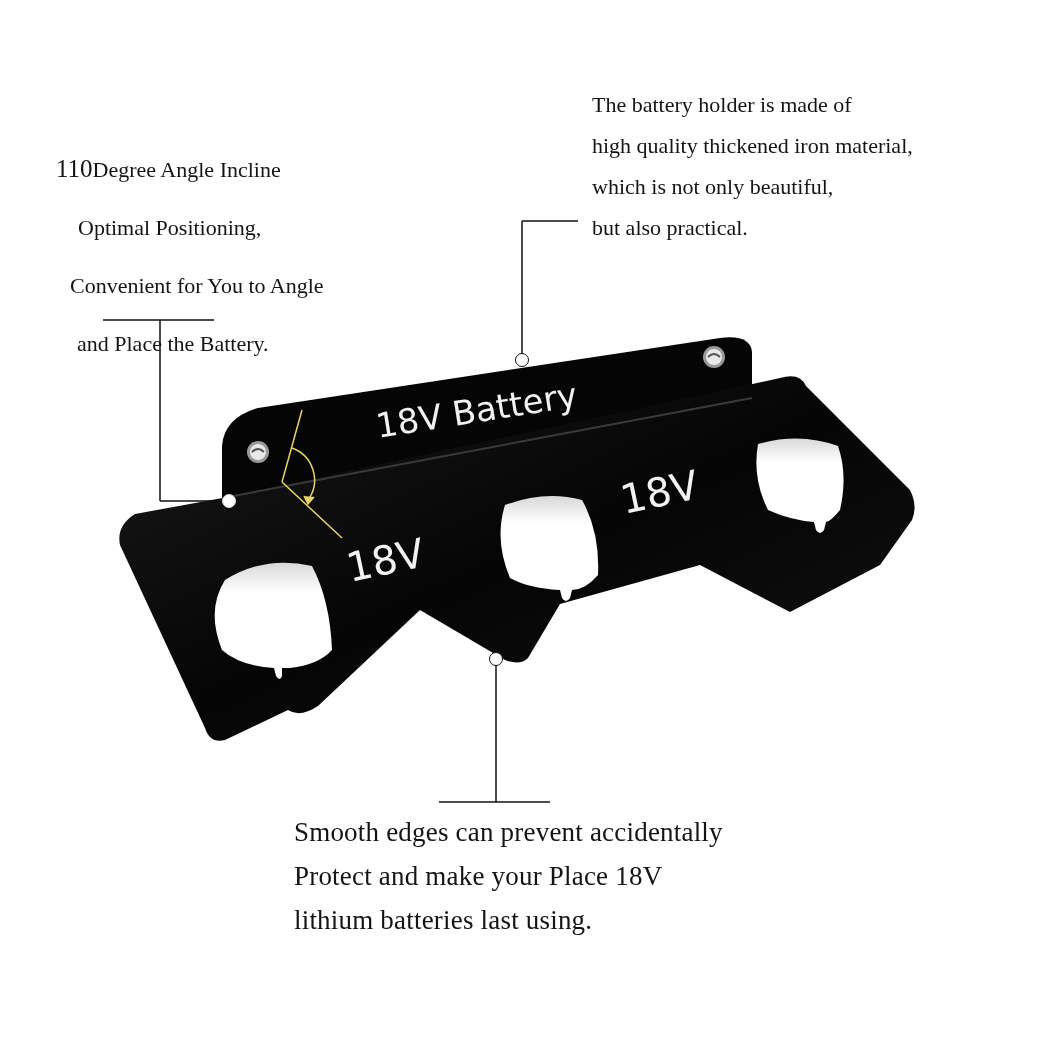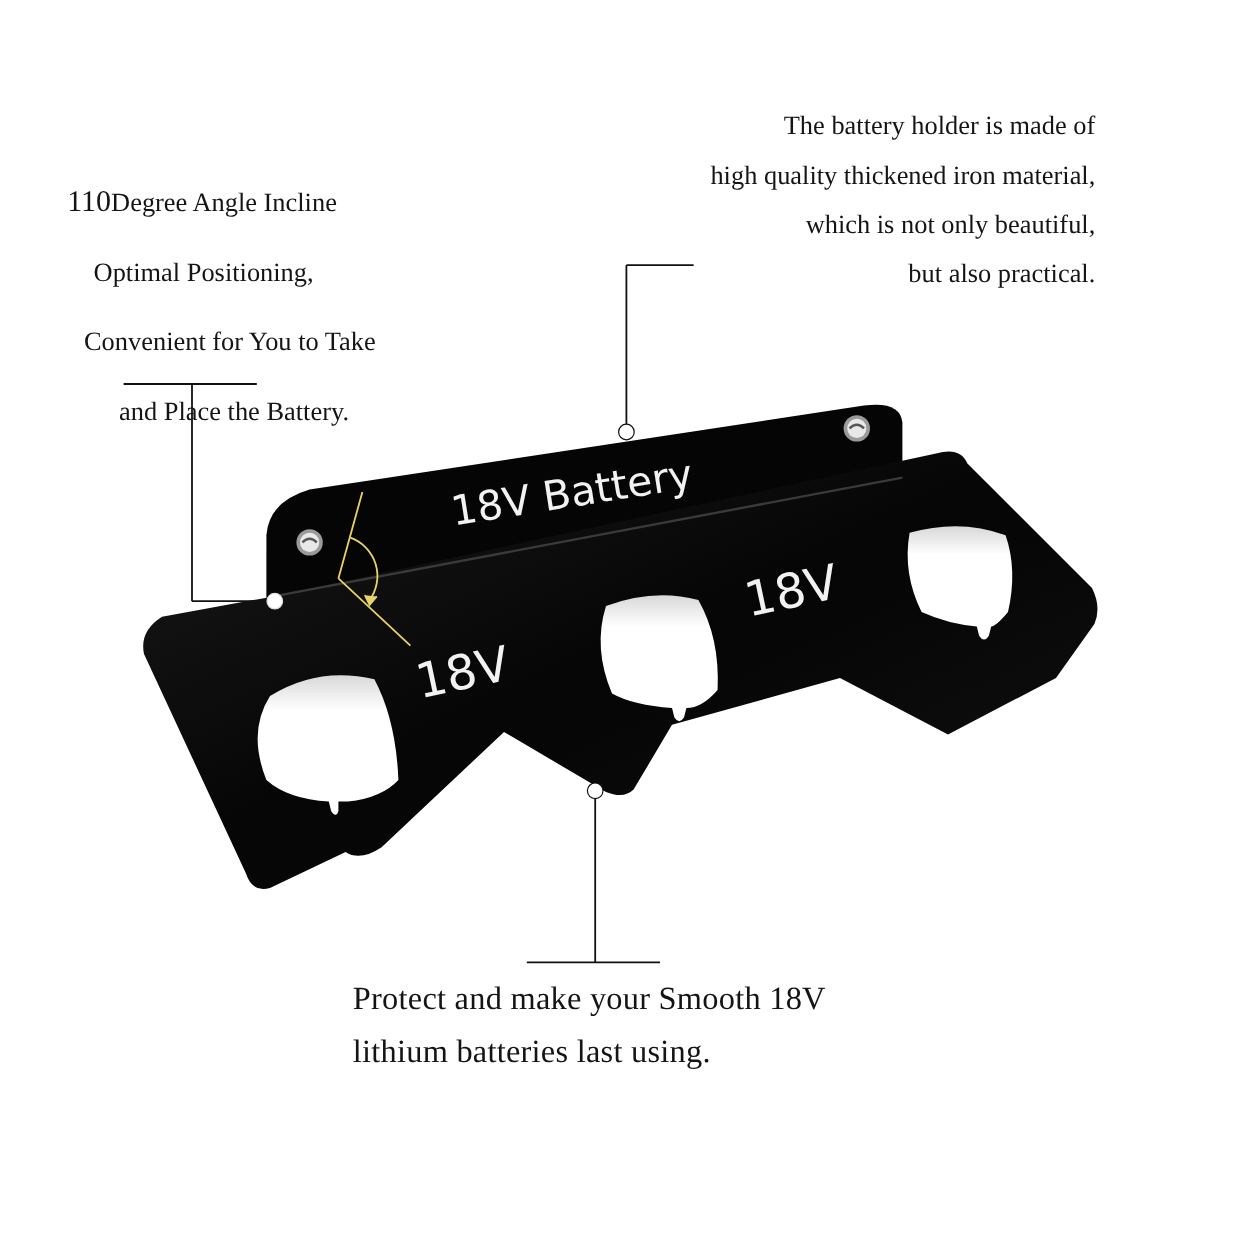--- a/index.html
+++ b/index.html
@@ -3,23 +3,23 @@
 <meta charset="utf-8">
 <style>
   html,body{margin:0;padding:0;background:#ffffff;}
   body{width:1050px;height:1050px;position:relative;overflow:hidden;font-family:"Liberation Serif","DejaVu Serif",serif;color:#111;}
   .txt{position:absolute;font-family:"Liberation Serif","DejaVu Serif",serif;color:#141414;white-space:nowrap;}
   .left-block{left:56px;top:140px;font-size:22px;line-height:58px;}
   .left-block .l0{display:block;}
   .left-block .num{font-size:25px;}
   .left-block .l1{display:block;padding-left:22px;}
   .left-block .l2{display:block;padding-left:14px;}
-  .left-block .l3{display:block;padding-left:21px;text-align:center;}
+  .left-block .l3{display:block;padding-left:21px;}
   .right-block{left:592px;top:84px;font-size:22px;line-height:41px;}
-  .right-block span{display:block;text-align:right;}
+  .right-block span{display:block;}
   .bottom-block{left:294px;top:810px;font-size:27px;line-height:44px;letter-spacing:0.2px;}
   .bottom-block span{display:block;}
   svg.art{position:absolute;left:0;top:0;}
 </style>
 </head>
 <body>
 
 <svg class="art" width="1050" height="1050" viewBox="0 0 1050 1050">
   <defs>
     <linearGradient id="metalGrad" x1="0" y1="0" x2="1" y2="1">
@@ -91,27 +91,28 @@
   <g stroke="#111" stroke-width="1.5" fill="none">
     <line x1="496" y1="665" x2="496" y2="802"></line>
     <line x1="439" y1="802" x2="550" y2="802"></line>
   </g>
   <circle cx="496" cy="659" r="6.5" fill="#ffffff" stroke="#111" stroke-width="1"></circle>
 </svg>
 
 <div class="txt left-block">
   <span class="l0"><span class="num">110</span><span>Degree Angle Incline</span></span>
   <span class="l1">Optimal Positioning,</span>
-  <span class="l2">Convenient for You to Take</span>
+  <span class="l2">Convenient for You to Angle</span>
   <span class="l3">and Place the Battery.</span>
 </div>
 
 <div class="txt right-block">
   <span>The battery holder is made of</span>
   <span>high quality thickened iron material,</span>
   <span>which is not only beautiful,</span>
   <span>but also practical.</span>
 </div>
 
 <div class="txt bottom-block">
-  <span>Protect and make your Smooth 18V</span>
+  <span>Smooth edges can prevent accidentally</span>
+  <span>Protect and make your Place 18V</span>
   <span>lithium batteries last using.</span>
 </div>
 
 </body></html>

